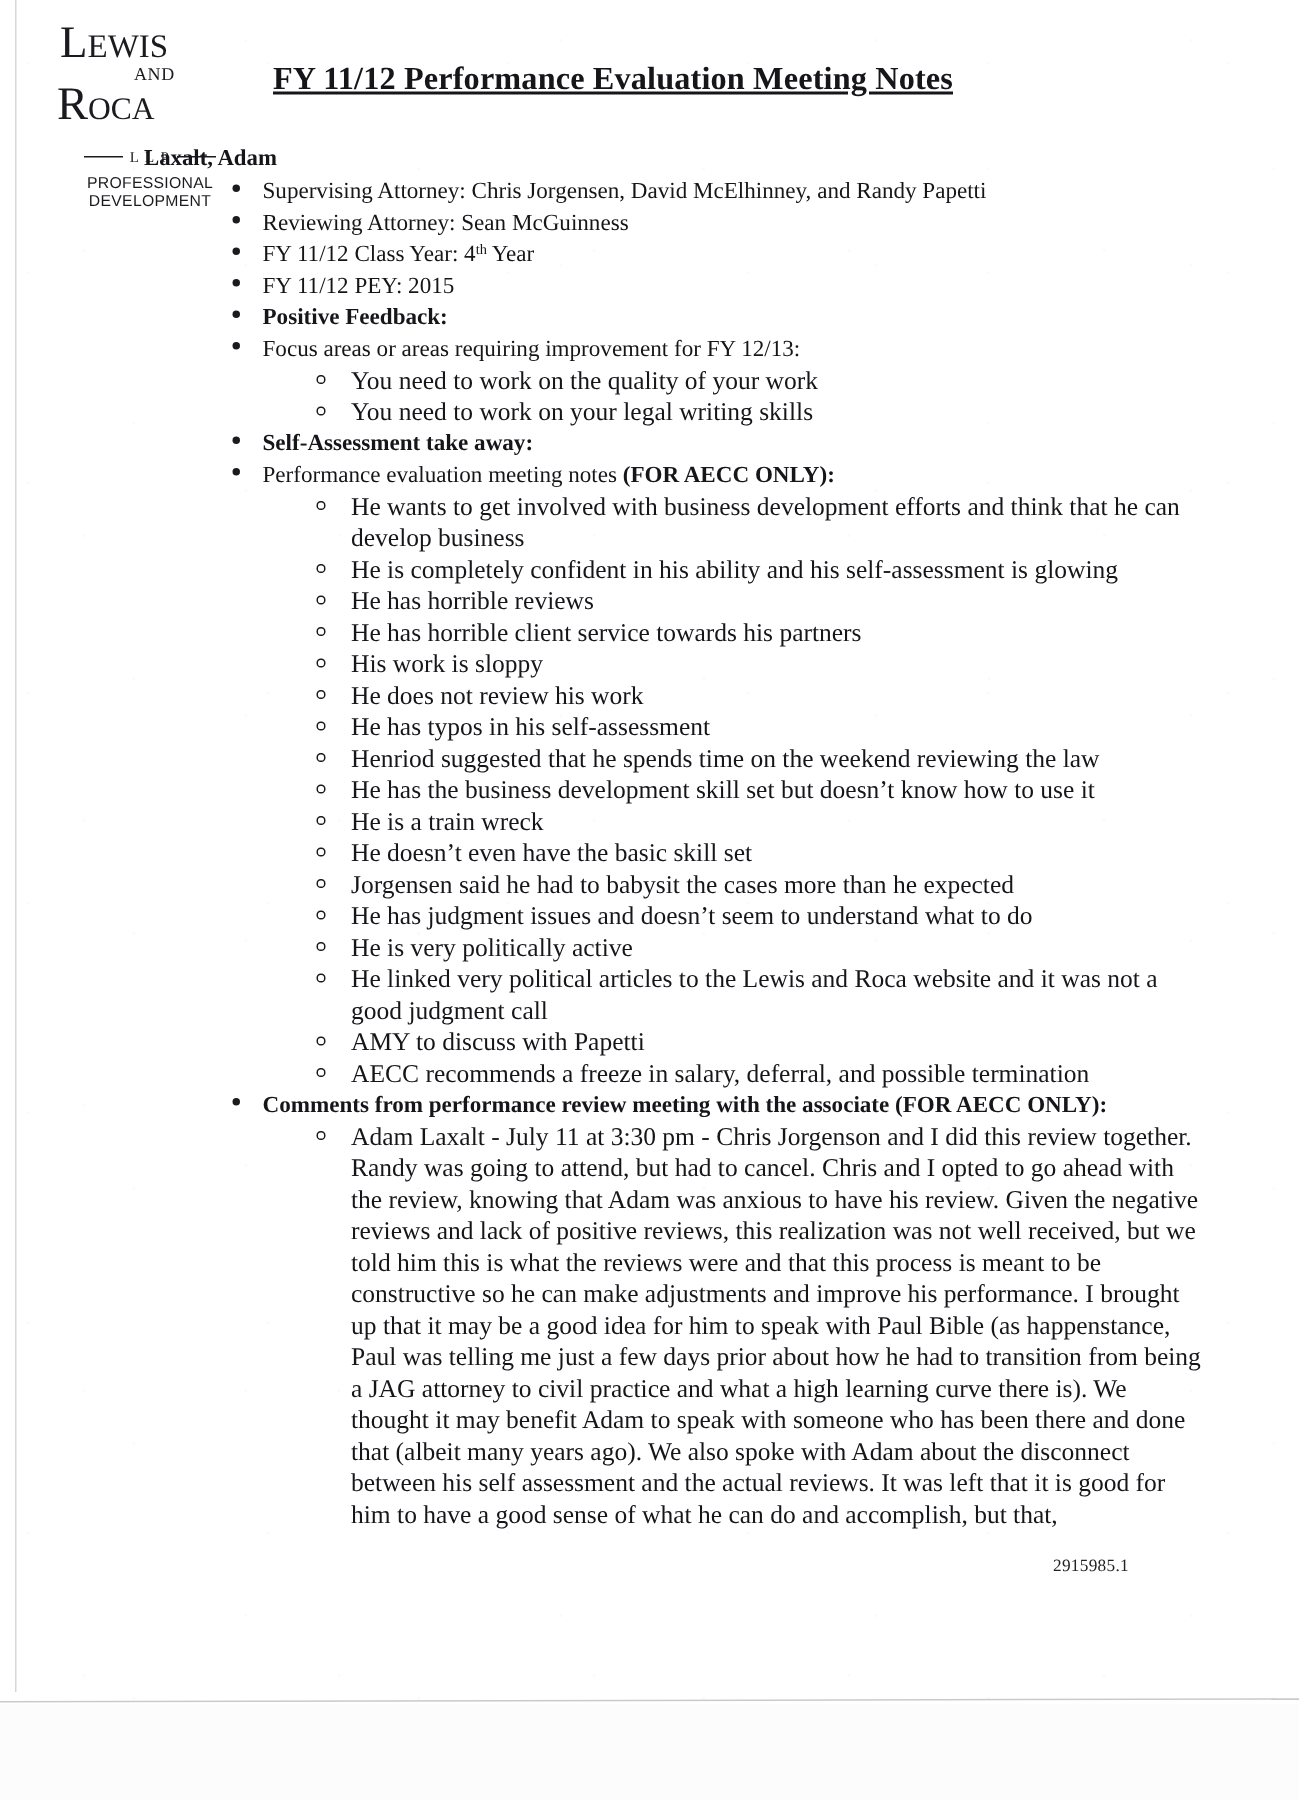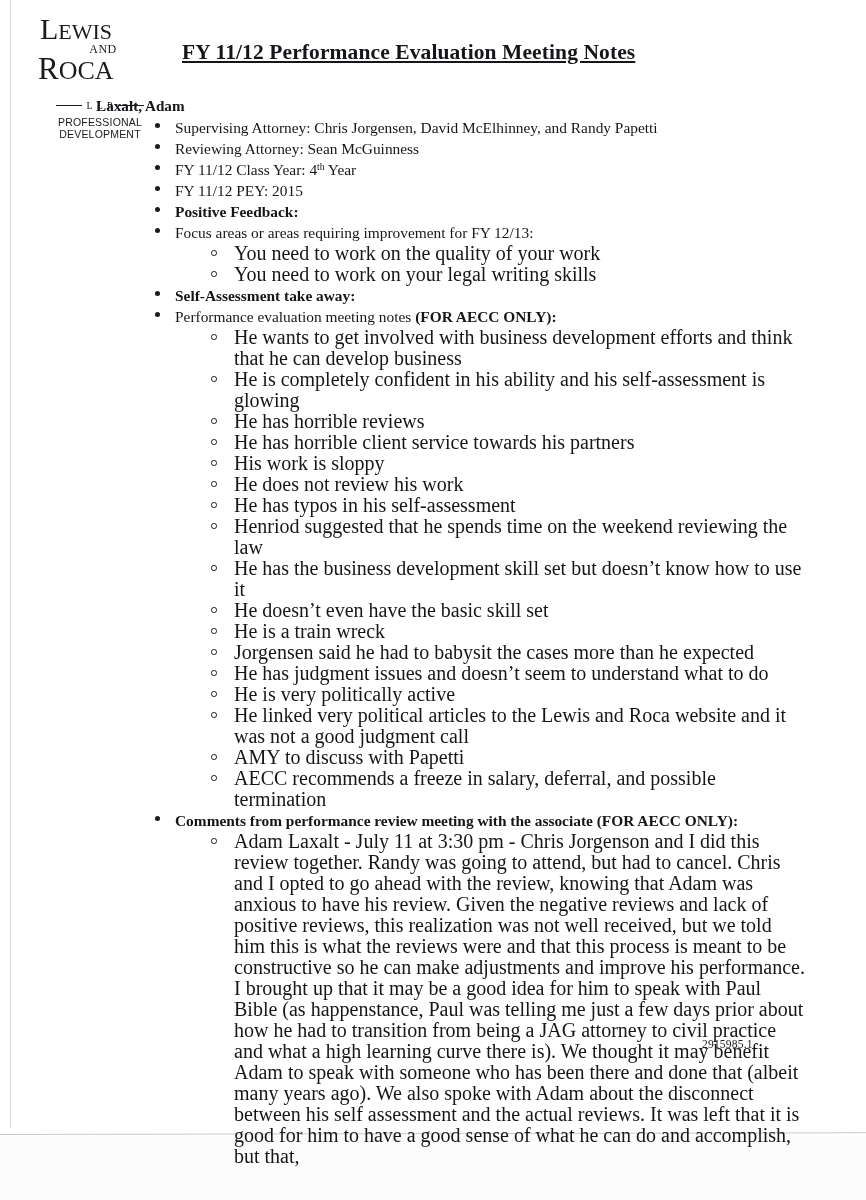--- a/index.html
+++ b/index.html
@@ -85,21 +85,21 @@
     padding-left: 6px;
   }
   #logo .lw-roca {
     font-size: 31px;
     display: block;
     text-align: left;
     padding-left: 2px;
     margin-top: -2px;
   }
   #logo .lw-roca .cap { font-size: 31px; }
-  #logo .lw-roca .sm  { font-size: 26px; }
+  #logo .lw-roca .sm  { font-size: 21px; }
   #logo .lw-llp {
     display: block;
     font-size: 10px;
     letter-spacing: 1px;
     margin-top: 17px;
     position: relative;
   }
   #logo .lw-llp .rule {
     display: inline-block;
     width: 26px;
@@ -169,21 +169,21 @@
   }
   ul.lvl2 {
     list-style: none;
     margin: 0;
     padding: 0;
   }
   ul.lvl2 > li {
     position: relative;
     padding-left: 59px;   
     padding-right: 0px;
-    font-size: 20px;
+    font-size: 17px;
     line-height: 21px;
     margin: 0;
   }
   ul.lvl2 > li > .hollow {
     position: absolute;
     left: 36px;          
     top: 7px;
     width: 5.5px;
     height: 5.5px;
     border: 1.2px solid #1b1b1f;
@@ -304,22 +304,22 @@
         <ul class="lvl2">
           <li><span class="hollow"></span><span>He wants to get involved with business development efforts and think that he can develop business</span></li>
           <li><span class="hollow"></span><span>He is completely confident in his ability and his self-assessment is glowing</span></li>
           <li><span class="hollow"></span><span>He has horrible reviews</span></li>
           <li><span class="hollow"></span><span>He has horrible client service towards his partners</span></li>
           <li><span class="hollow"></span><span>His work is sloppy</span></li>
           <li><span class="hollow"></span><span>He does not review his work</span></li>
           <li><span class="hollow"></span><span>He has typos in his self-assessment</span></li>
           <li><span class="hollow"></span><span>Henriod suggested that he spends time on the weekend reviewing the law</span></li>
           <li><span class="hollow"></span><span>He has the business development skill set but doesn’t know how to use it</span></li>
+          <li><span class="hollow"></span><span>He is a train wreck</span></li>
           <li><span class="hollow"></span><span>He doesn’t even have the basic skill set</span></li>
-          <li><span class="hollow"></span><span>He is a train wreck</span></li>
           <li><span class="hollow"></span><span>Jorgensen said he had to babysit the cases more than he expected</span></li>
           <li><span class="hollow"></span><span>He has judgment issues and doesn’t seem to understand what to do</span></li>
           <li><span class="hollow"></span><span>He is very politically active</span></li>
           <li><span class="hollow"></span><span>He linked very political articles to the Lewis and Roca website and it was not a good judgment call</span></li>
           <li><span class="hollow"></span><span>AMY to discuss with Papetti</span></li>
           <li><span class="hollow"></span><span>AECC recommends a freeze in salary, deferral, and possible termination</span></li>
         </ul>
       </li>
 
       <li>

